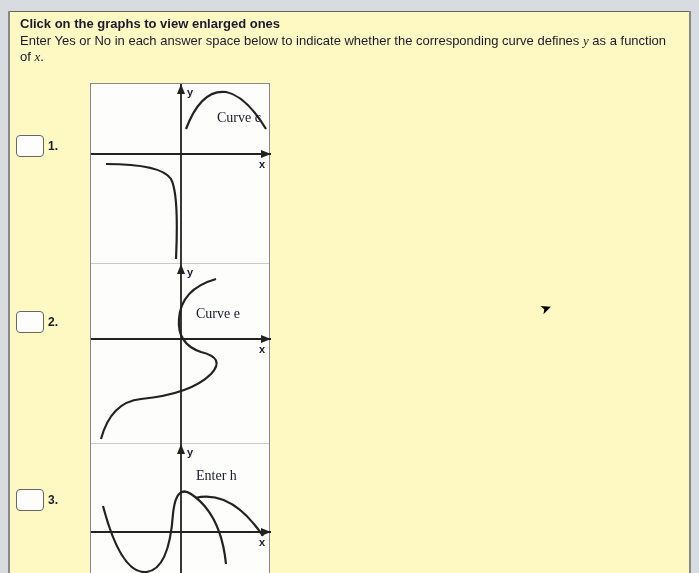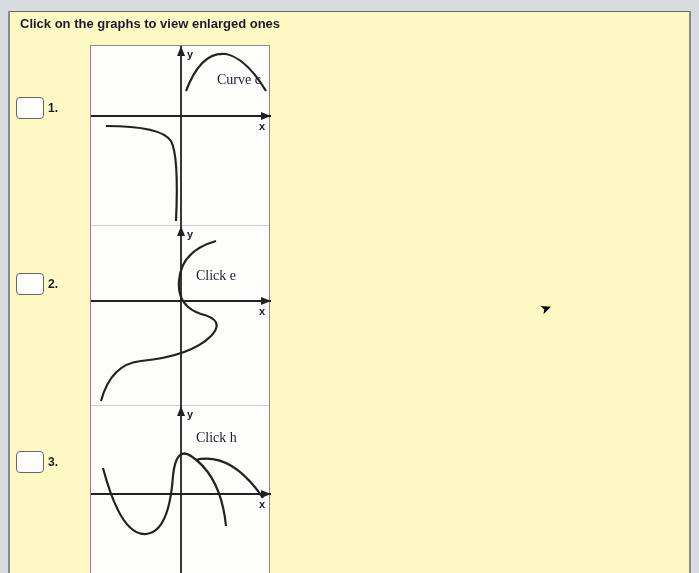--- a/index.html
+++ b/index.html
@@ -104,20 +104,23 @@
       font-size: 14px;
       color: #000;
       transform: rotate(-20deg);
     }
   </style>
 </head>
 <body>
 
 <div class="content">
   <div class="instruction-header">Click on the graphs to view enlarged ones</div>
+  <div class="sub-instruction">
+    <span>Enter Yes or No in each answer space below to indicate whether the corresponding curve defines </span><i>y</i><span> as a function of </span><i>x</i><span>.</span>
+  </div>
 
   <div class="problems">
 
     <div class="problem-row" style="top: 64px; left: 6px;">
       <input class="answer-box" style="">
       <span class="num-label">1.</span>
     </div>
     <div class="problem-row" style="top: 240px; left: 6px;">
       <input class="answer-box" style="">
       <span class="num-label">2.</span>
@@ -149,37 +152,37 @@
         <svg width="180" height="180">
           <line x1="90" y1="0" x2="90" y2="180" stroke="#222" stroke-width="1.8"></line>
           <polygon points="90,0 86,10 94,10" fill="#222"></polygon>
           <line x1="0" y1="75" x2="180" y2="75" stroke="#222" stroke-width="1.8"></line>
           <polygon points="180,75 170,71 170,79" fill="#222"></polygon>
 
           <path d="M 125 15 Q 90 25 88 55 Q 86 80 110 88 Q 135 94 120 110 Q 100 130 50 135 Q 20 138 10 175" stroke="#222" stroke-width="2.2" fill="none"></path>
         </svg>
         <span class="axis-label" style="left: 96px; top: 2px;">y</span>
         <span class="axis-label" style="left: 168px; top: 79px;">x</span>
-        <span class="curve-label" style="left: 105px; top: 42px;">Click e</span>
+        <span class="curve-label" style="left: 105px; top: 42px;">Curve e</span>
       </div>
 
       <div class="graph-cell">
         <svg width="180" height="180">
           <line x1="90" y1="0" x2="90" y2="180" stroke="#222" stroke-width="1.8"></line>
           <polygon points="90,0 86,10 94,10" fill="#222"></polygon>
           <polygon points="90,180 86,170 94,170" fill="#222"></polygon>
           <line x1="0" y1="88" x2="180" y2="88" stroke="#222" stroke-width="1.8"></line>
           <polygon points="180,88 170,84 170,92" fill="#222"></polygon>
 
           <path d="M 12 62 Q 30 130 55 128 Q 78 126 82 70 Q 85 40 100 50 Q 130 70 135 120 M 104 54 Q 140 45 172 92" stroke="#222" stroke-width="2.2" fill="none"></path>
         </svg>
         <span class="axis-label" style="left: 96px; top: 2px;">y</span>
         <span class="axis-label" style="left: 168px; top: 92px;">x</span>
 
-        <span class="curve-label" style="left: 105px; top: 24px;">Click h</span>
+        <span class="curve-label" style="left: 105px; top: 24px;">Enter h</span>
       </div>
 
     </div>
 
   </div>
 </div>
 
 <div class="cursor">➤</div>
 
 </body></html>

